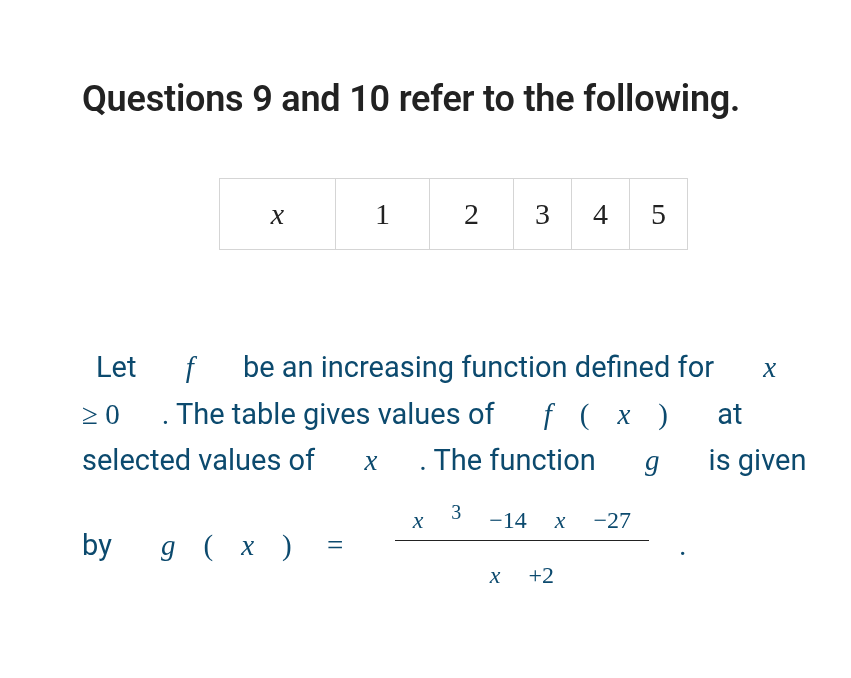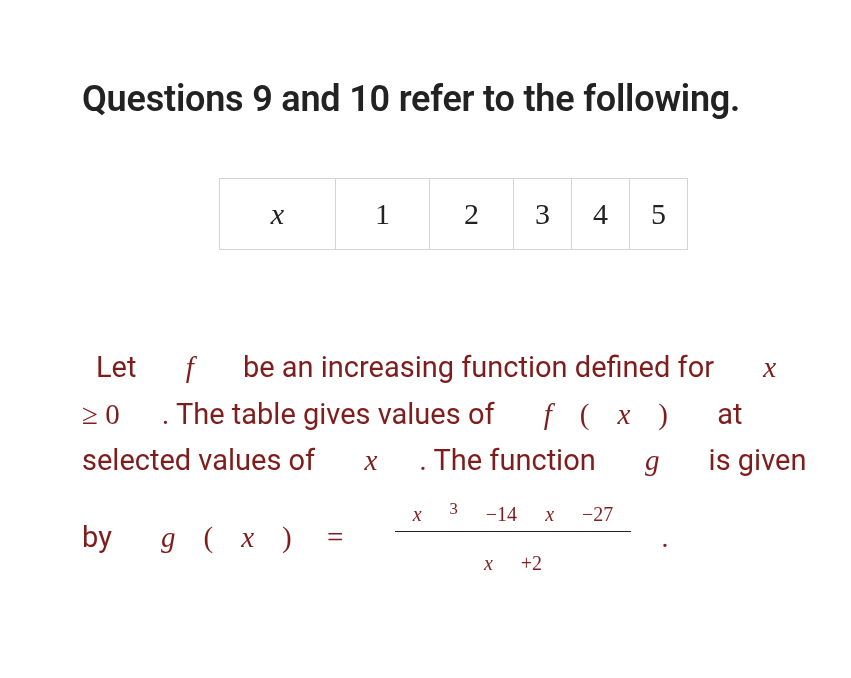--- a/index.html
+++ b/index.html
@@ -47,32 +47,32 @@
     }
     td.col2 {
       min-width: 84px;
     }
     .mathvar {
       font-style: italic;
     }
     .paragraph {
       font-size: 29px;
       line-height: 1.6;
-      color: #7f1d1d;
+      color: #0c4a6e;
       letter-spacing: 0;
     }
     .paragraph .math {
       font-family: "Times New Roman", Times, serif;
     }
     .frac {
       display: inline-block;
       vertical-align: middle;
       text-align: center;
       font-family: "Times New Roman", Times, serif;
-      font-size: 20px;
+      font-size: 24px;
       position: relative;
       top: -2px;
       margin: 0 2px;
     }
     .frac .num {
       display: block;
       padding: 0 4px 1px;
       border-bottom: 1.5px solid #222;
     }
     .frac .den {

